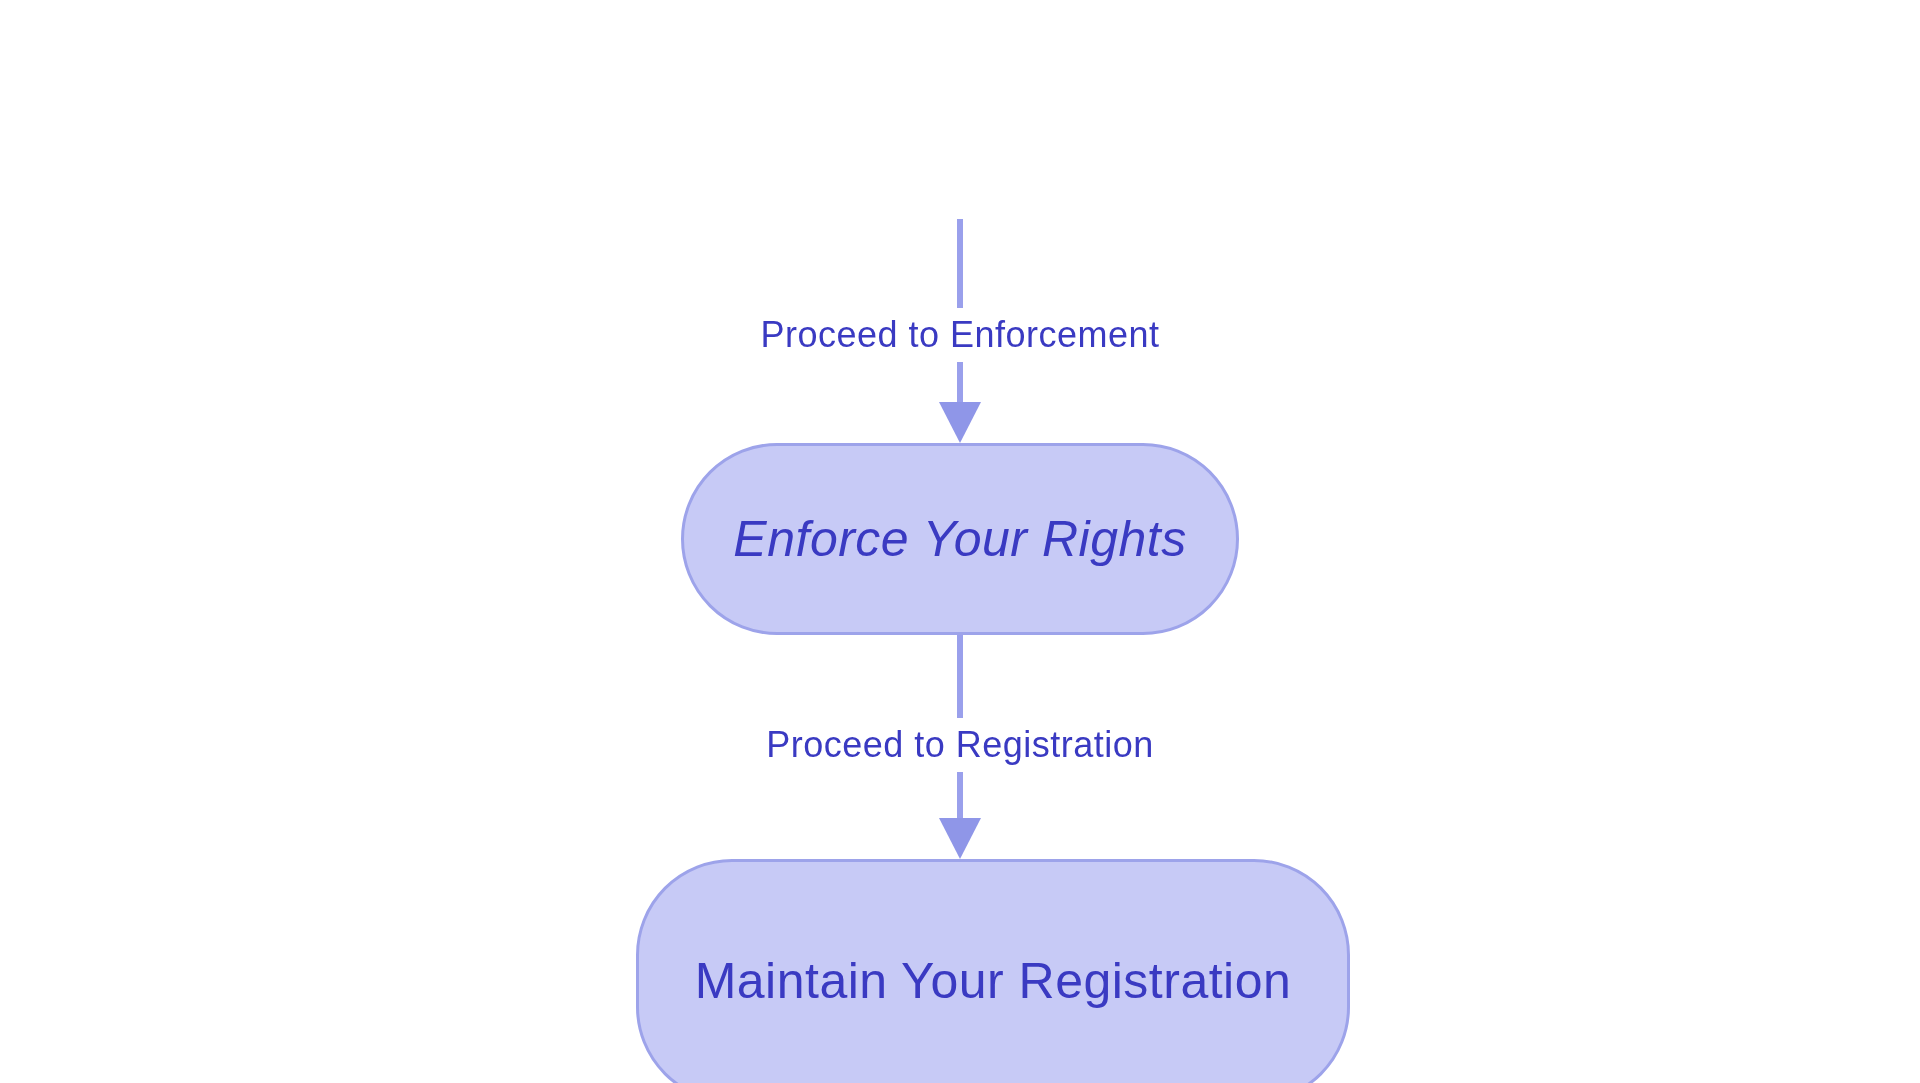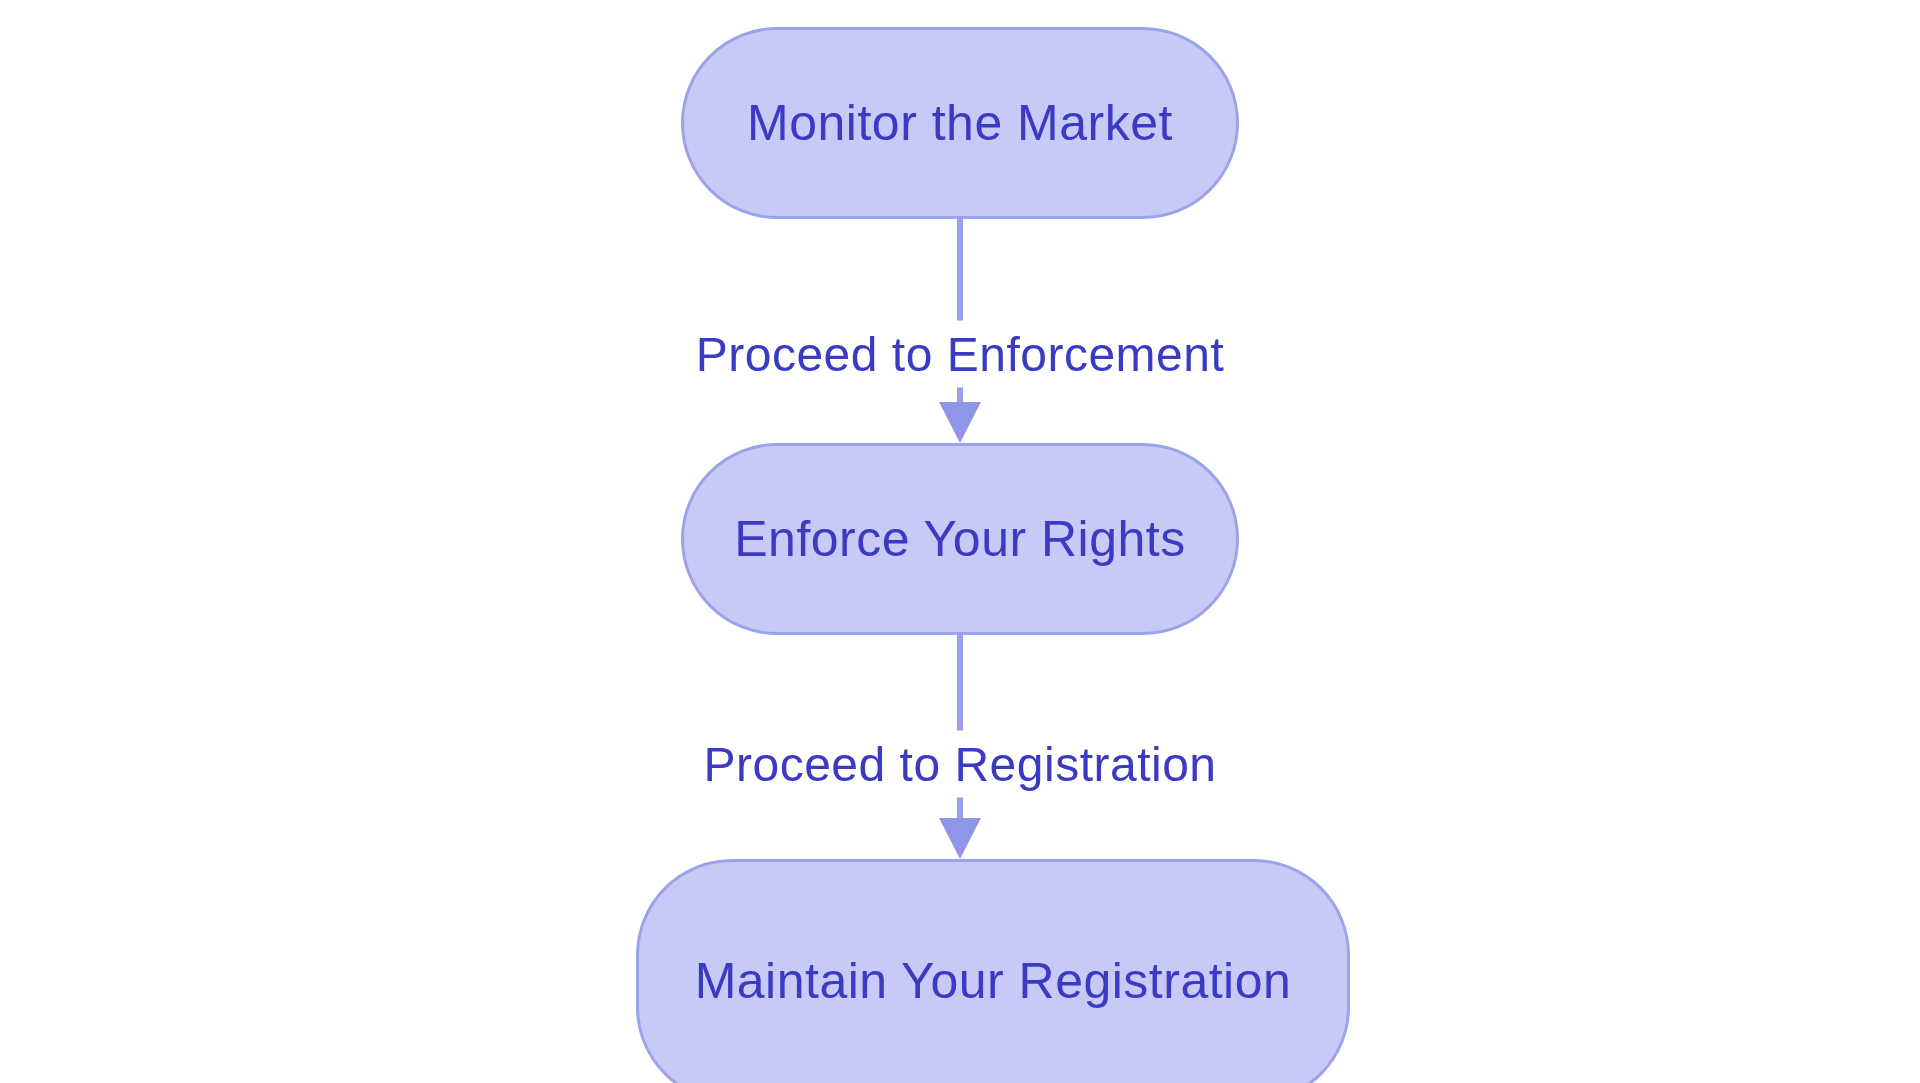--- a/index.html
+++ b/index.html
@@ -38,21 +38,21 @@
     display: flex;
     align-items: center;
     justify-content: center;
     color: var(--node-text);
     font-size: 50px;
     font-weight: 400;
     letter-spacing: 0.5px;
     white-space: nowrap;
   }
   .node-monitor  { left: 681px; top:  27px; width: 558px; height: 192px; }
-  .node-enforce  { left: 681px; top: 443px; width: 558px; height: 192px; }
+  .node-enforce  { left: 681px; top: 443px; width: 558px; height: 192px; font-style: italic; }
   .node-maintain { left: 636px; top: 859px; width: 714px; height: 244px; }
 
   .edge-line {
     position: absolute;
     left: 957px;
     width: 6px;
     background: var(--edge-line);
   }
   .edge-line-1 { top: 219px; height: 184px; }
   .edge-line-2 { top: 635px; height: 184px; }
@@ -68,38 +68,34 @@
   }
   .arrowhead-1 { top: 402px; }
   .arrowhead-2 { top: 818px; }
 
   .edge-label {
     position: absolute;
     left: 960px;
     transform: translate(-50%, -50%);
     background: var(--label-background);
     color: var(--edge-text);
-    font-size: 48px;
+    font-size: 36px;
     font-weight: 400;
     letter-spacing: 0.5px;
     padding: 6px 14px;
     white-space: nowrap;
-    margin-top: 19px;
   }
   .edge-label-1 { top: 335px; }
   .edge-label-2 { top: 745px; }
 </style>
 </head>
 <body>
 
 <div class="canvas">
 
-  <div class="node node-monitor">
-    <span>Monitor the Market</span>
-  </div>
 
   <div class="edge-line edge-line-1"></div>
   <div class="arrowhead arrowhead-1"></div>
   <div class="edge-label edge-label-1">Proceed to Enforcement</div>
 
   <div class="node node-enforce">
     <span>Enforce Your Rights</span>
   </div>
 
   <div class="edge-line edge-line-2"></div>

